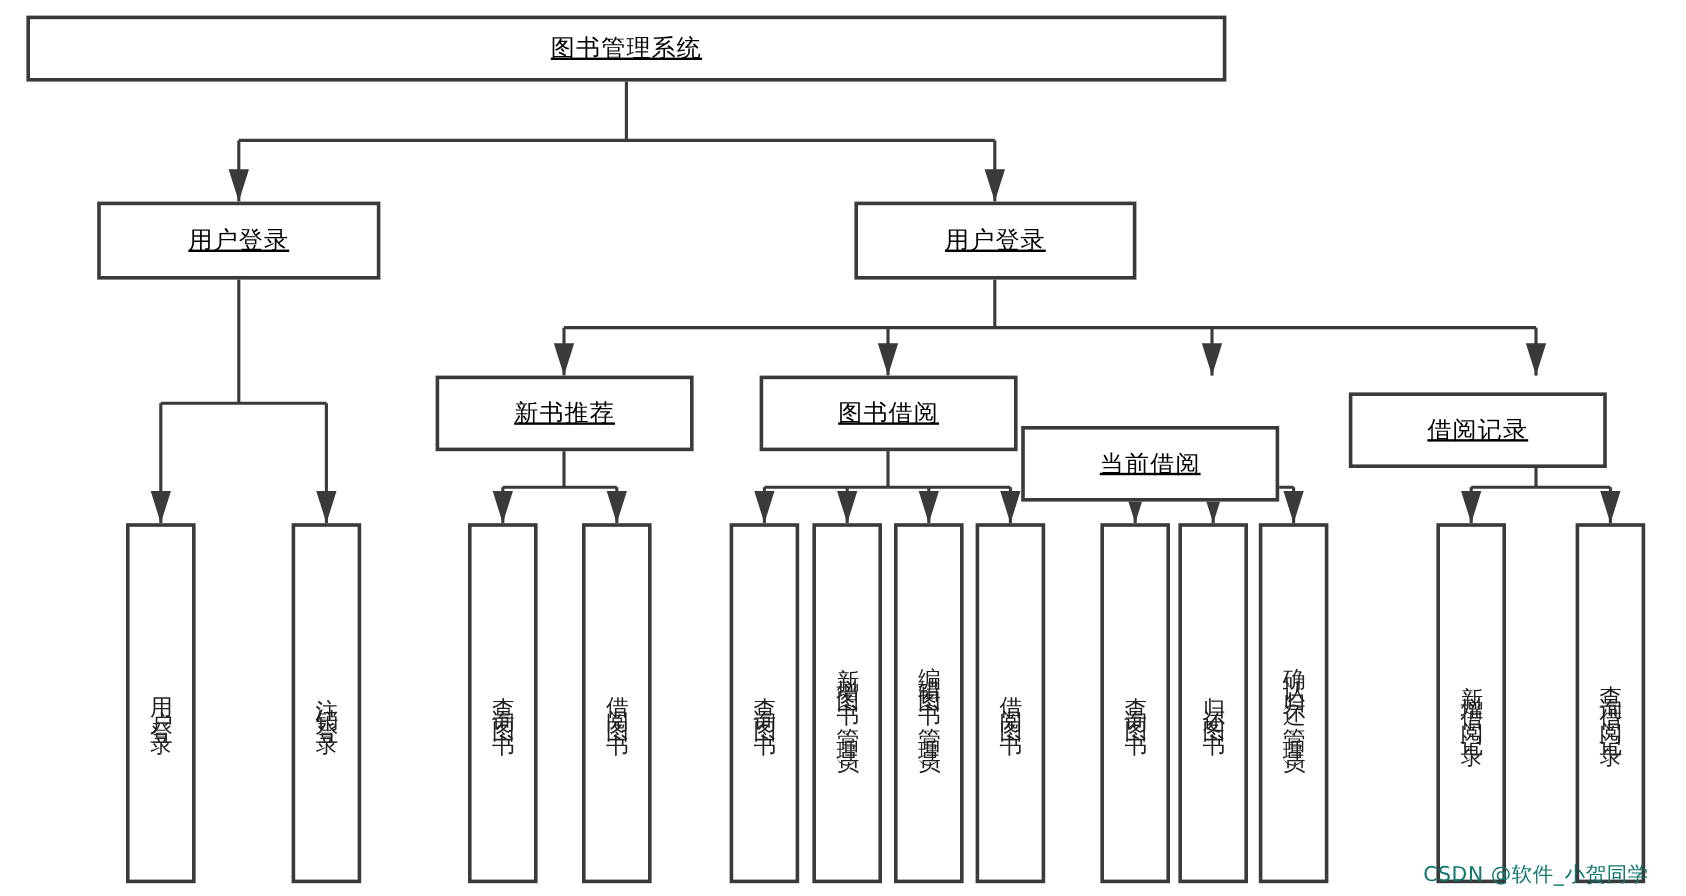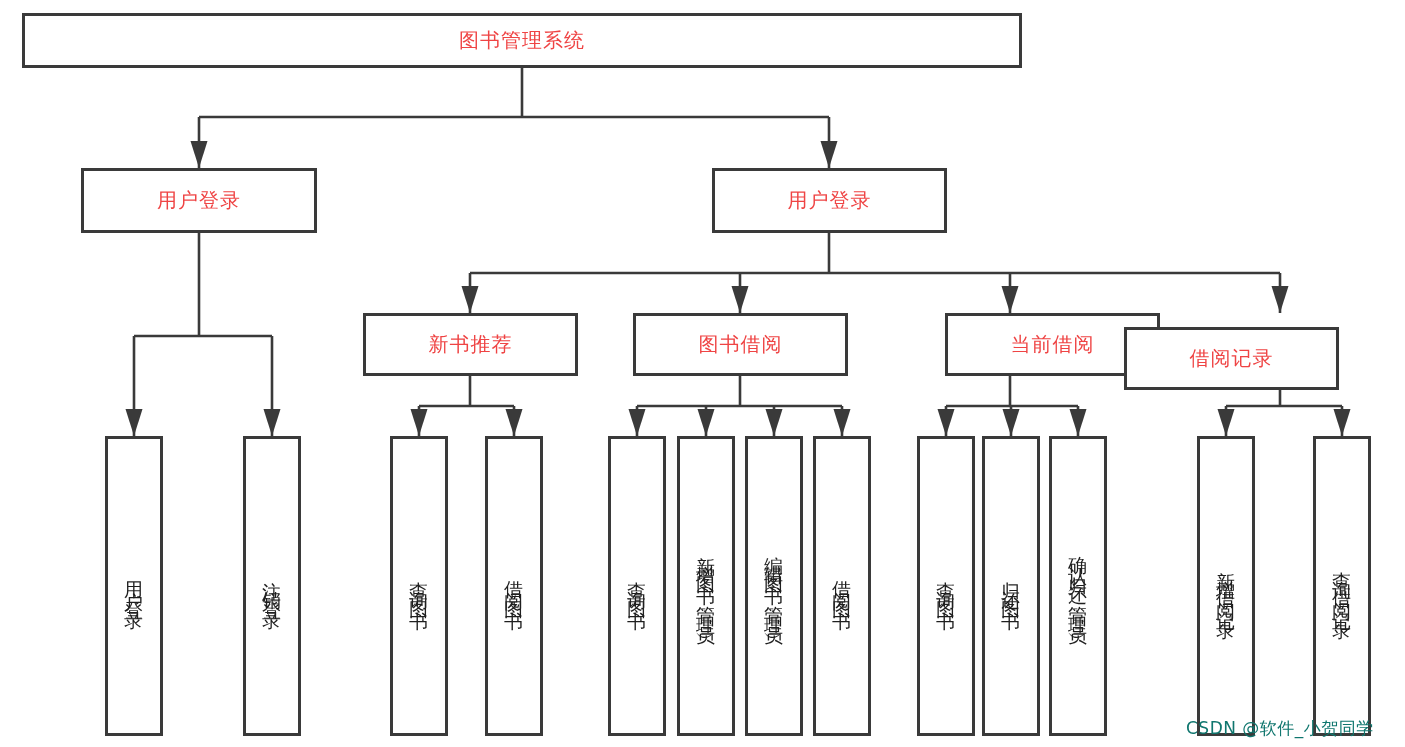--- a/index.html
+++ b/index.html
@@ -25,45 +25,46 @@
   .node {
     position: absolute;
     box-sizing: border-box;
     border: 3px solid #3a3a3a;
     background: #ffffff;
     display: flex;
     align-items: center;
     justify-content: center;
   }
   .h-label {
-    color: #ef4444;
+    color: #000000;
     font-size: 20px;
     letter-spacing: 1px;
     white-space: nowrap;
+    text-decoration: underline;
   }
   .leaf {
     top: 436px;
     width: 58px;
     height: 300px;
   }
   .v-label {
     writing-mode: vertical-rl;
     color: #1f1f1f;
     font-size: 19px;
     letter-spacing: 10px;
     line-height: 1;
     white-space: nowrap;
   }
   .node-root   { left: 22px;   top: 13px;  width: 1000px; height: 55px; }
   .node-l2a    { left: 81px;   top: 168px; width: 236px;  height: 65px; }
   .node-l2b    { left: 712px;  top: 168px; width: 235px;  height: 65px; }
   .node-l3     { top: 313px;   height: 63px; width: 215px; }
   .node-l3a    { left: 363px; }
   .node-l3b    { left: 633px; }
-  .node-l3c    { left: 945px; }
+  .node-l3c    { left: 851px; margin-top: 42px; }
   .node-l3d    { left: 1124px; margin-top: 14px; }
   .leaf-1  { left: 105px; }
   .leaf-2  { left: 243px; }
   .leaf-3  { left: 390px; }
   .leaf-4  { left: 485px; }
   .leaf-5  { left: 608px; }
   .leaf-6  { left: 677px; }
   .leaf-7  { left: 745px; }
   .leaf-8  { left: 813px; }
   .leaf-9  { left: 917px; }

